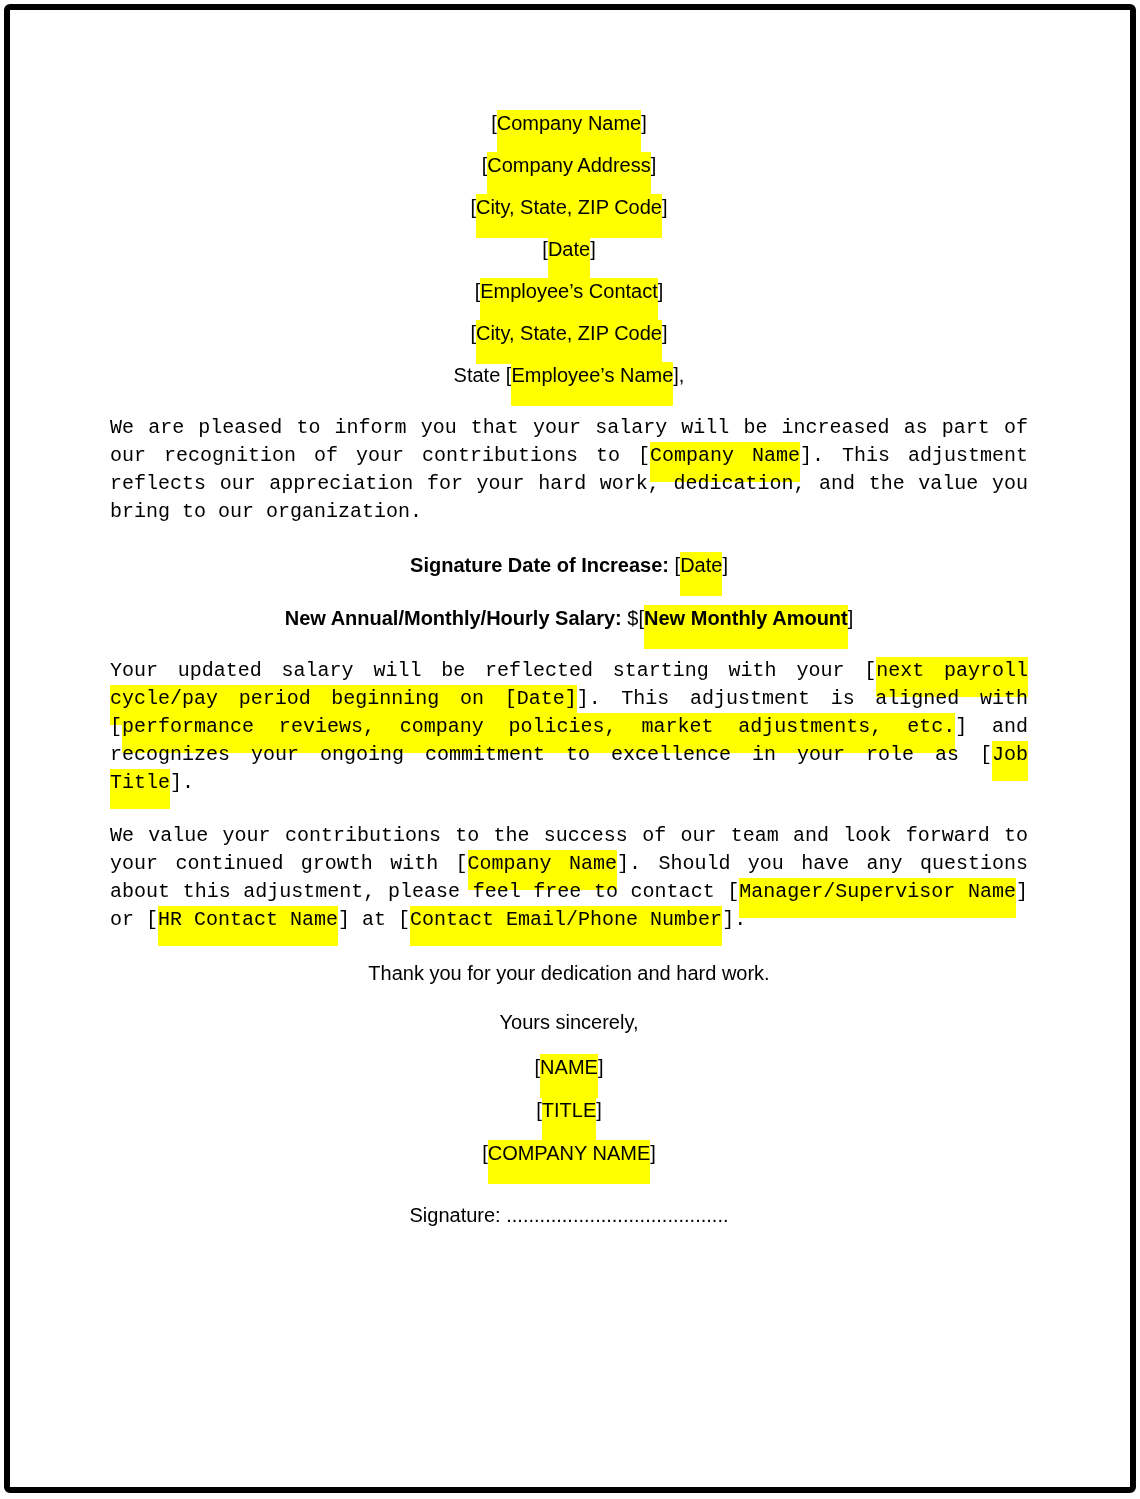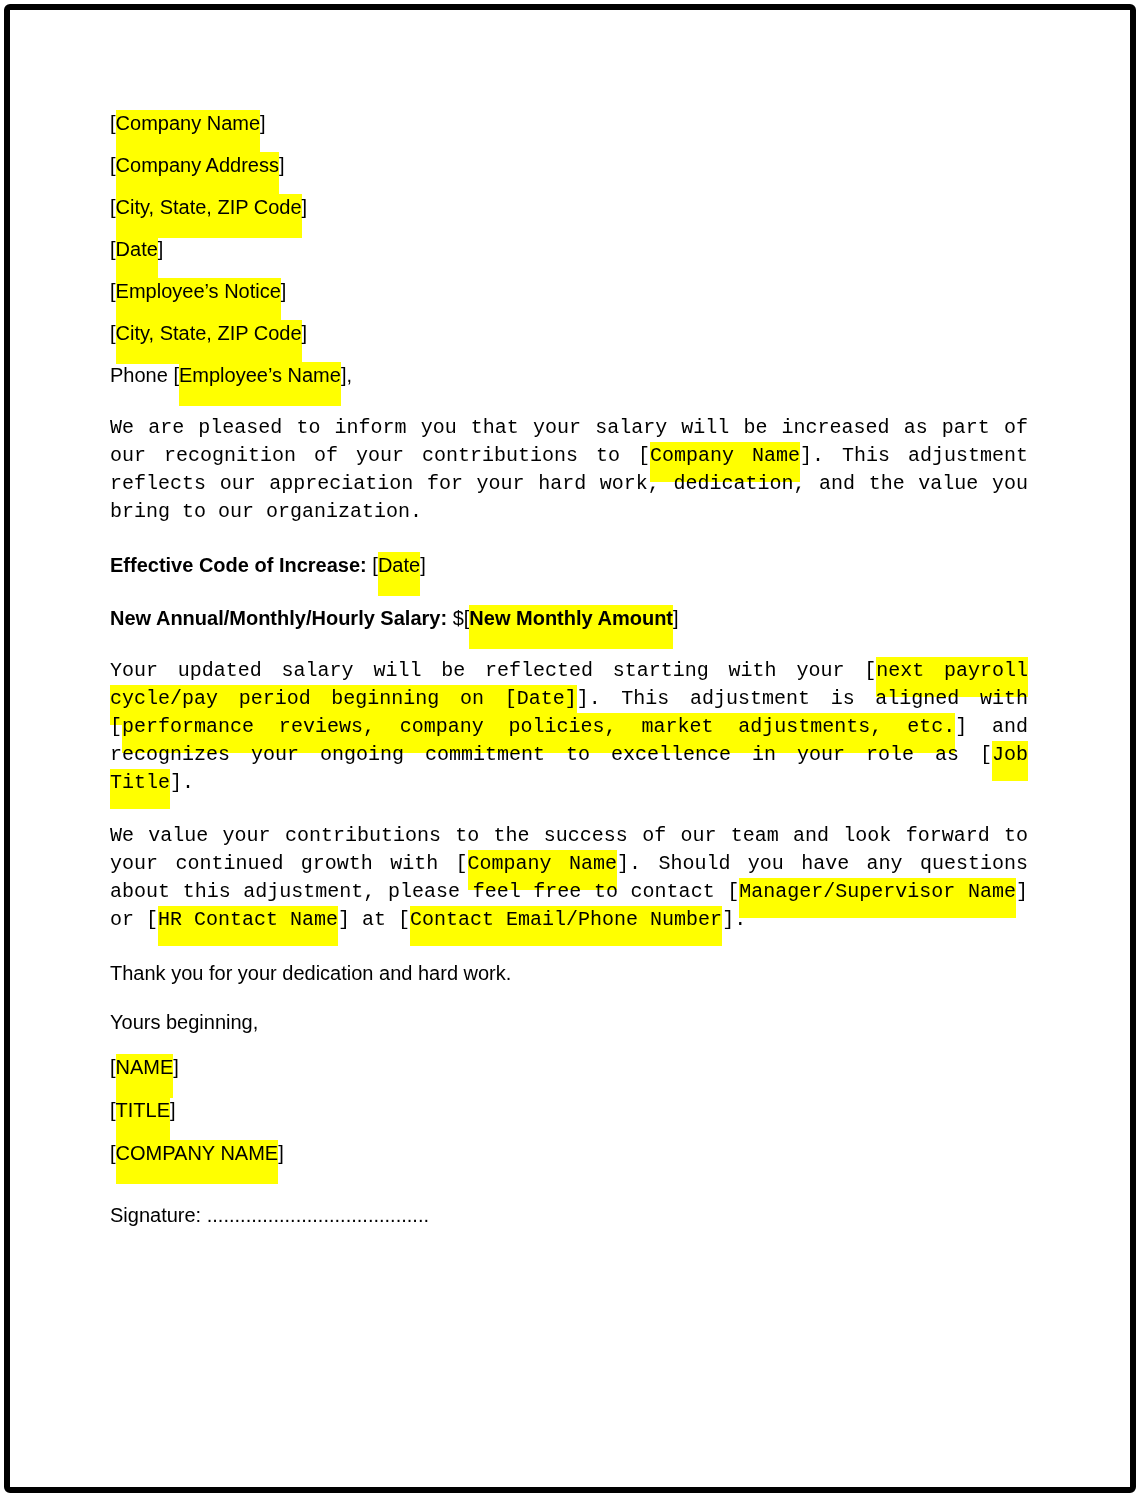--- a/index.html
+++ b/index.html
@@ -16,21 +16,21 @@
     border-radius: 6px;
     background: #fff;
     box-sizing: border-box;
   }
   .content {
     padding: 99px 102px 0 100px;
     font-size: 20px;
     line-height: 28px;
     color: #000;
   }
-  p { margin: 0; }
+  p { margin: 0; text-align: center; }
   p.addr    { margin-bottom: 14px; }
   p.single  { margin-bottom: 25px; }
   p.para    { margin-bottom: 25px; text-align: justify; font-family: Liberation Mono, monospace; }
   p.thank   { margin-bottom: 21px; }
   p.yours   { margin-bottom: 17px; }
   p.closing { margin-bottom: 15px; }
   p.sig     { margin-top: 34px; }
   .hl {
     background: var(--hl, #ffff00);
     padding: 2px 0 20px;
@@ -41,28 +41,28 @@
 </style>
 </head>
 <body>
 
 <div class="sheet">
   <div class="content">
     <p class="addr"><span>[</span><span class="hl">Company Name</span><span>]</span></p>
     <p class="addr"><span>[</span><span class="hl">Company Address</span><span>]</span></p>
     <p class="addr"><span>[</span><span class="hl">City, State, ZIP Code</span><span>]</span></p>
     <p class="addr"><span>[</span><span class="hl">Date</span><span>]</span></p>
-    <p class="addr"><span>[</span><span class="hl">Employee’s Notice</span><span>]</span></p>
+    <p class="addr"><span>[</span><span class="hl">Employee’s Contact</span><span>]</span></p>
     <p class="addr"><span>[</span><span class="hl">City, State, ZIP Code</span><span>]</span></p>
-    <p class="single"><span>Phone [</span><span class="hl">Employee’s Name</span><span>],</span></p>
+    <p class="single"><span>State [</span><span class="hl">Employee’s Name</span><span>],</span></p>
     <p class="para"><span>We are pleased to inform you that your salary will be increased as part of our recognition of your contributions to [</span><span class="hl">Company Name</span><span>]. This adjustment reflects our appreciation for your hard work, dedication, and the value you bring to our organization.</span></p>
-    <p class="single"><span class="b">Effective Code of Increase:</span><span> [</span><span class="hl">Date</span><span>]</span></p>
+    <p class="single"><span class="b">Signature Date of Increase:</span><span> [</span><span class="hl">Date</span><span>]</span></p>
     <p class="single"><span class="b">New Annual/Monthly/Hourly Salary:</span><span> $[</span><span class="hl b">New Monthly Amount</span><span>]</span></p>
     <p class="para"><span>Your updated salary will be reflected starting with your [</span><span class="hl">next payroll cycle/pay period beginning on [Date]</span><span>]. This adjustment is aligned with [</span><span class="hl">performance reviews, company policies, market adjustments, etc.</span><span>] and recognizes your ongoing commitment to excellence in your role as [</span><span class="hl">Job Title</span><span>].</span></p>
     <p class="para"><span>We value your contributions to the success of our team and look forward to your continued growth with [</span><span class="hl">Company Name</span><span>]. Should you have any questions about this adjustment, please feel free to contact [</span><span class="hl">Manager/Supervisor Name</span><span>] or [</span><span class="hl">HR Contact Name</span><span>] at [</span><span class="hl">Contact Email/Phone Number</span><span>].</span></p>
     <p class="thank"><span>Thank you for your dedication and hard work.</span></p>
-    <p class="yours"><span>Yours beginning,</span></p>
+    <p class="yours"><span>Yours sincerely,</span></p>
     <p class="closing"><span>[</span><span class="hl">NAME</span><span>]</span></p>
     <p class="closing"><span>[</span><span class="hl">TITLE</span><span>]</span></p>
     <p class="closing"><span>[</span><span class="hl">COMPANY NAME</span><span>]</span></p>
     <p class="sig"><span>Signature: </span><span>........................................</span></p>
   </div>
 </div>
 
 </body></html>

